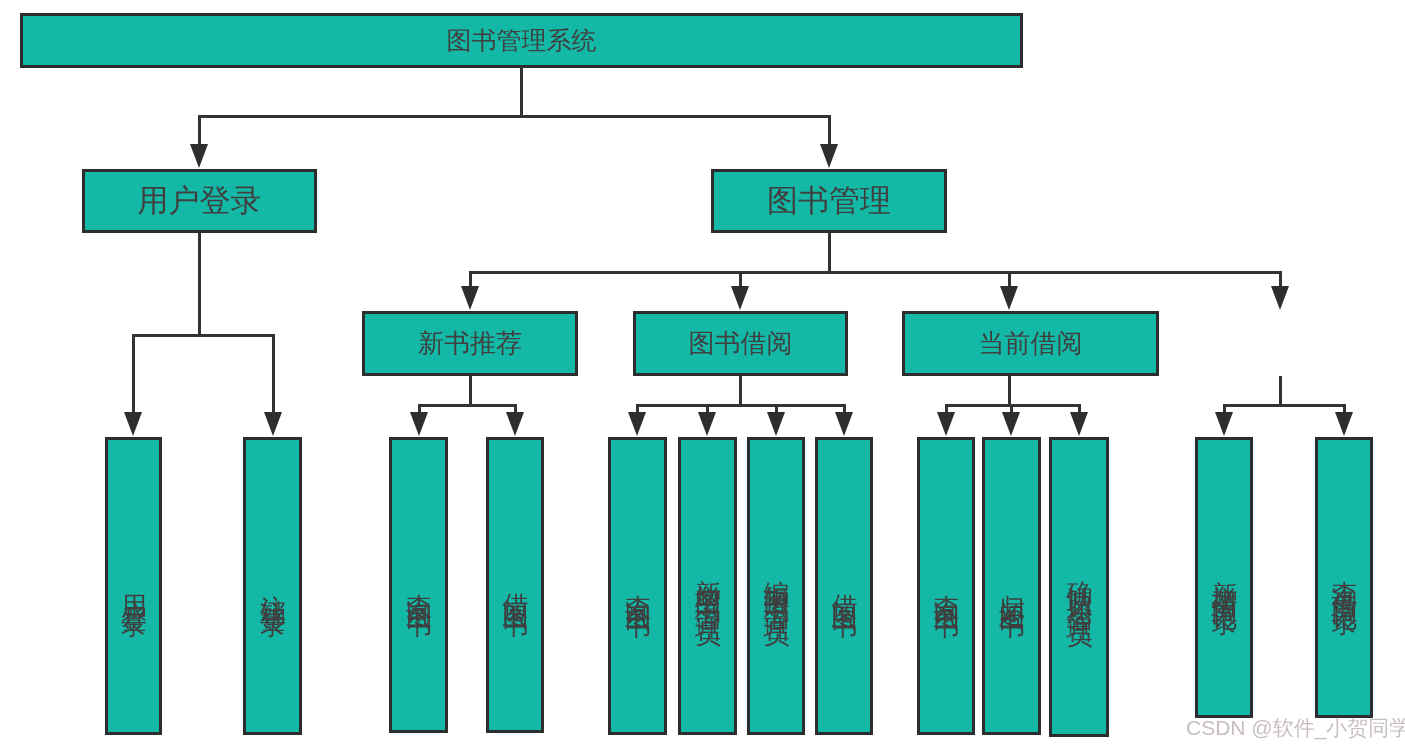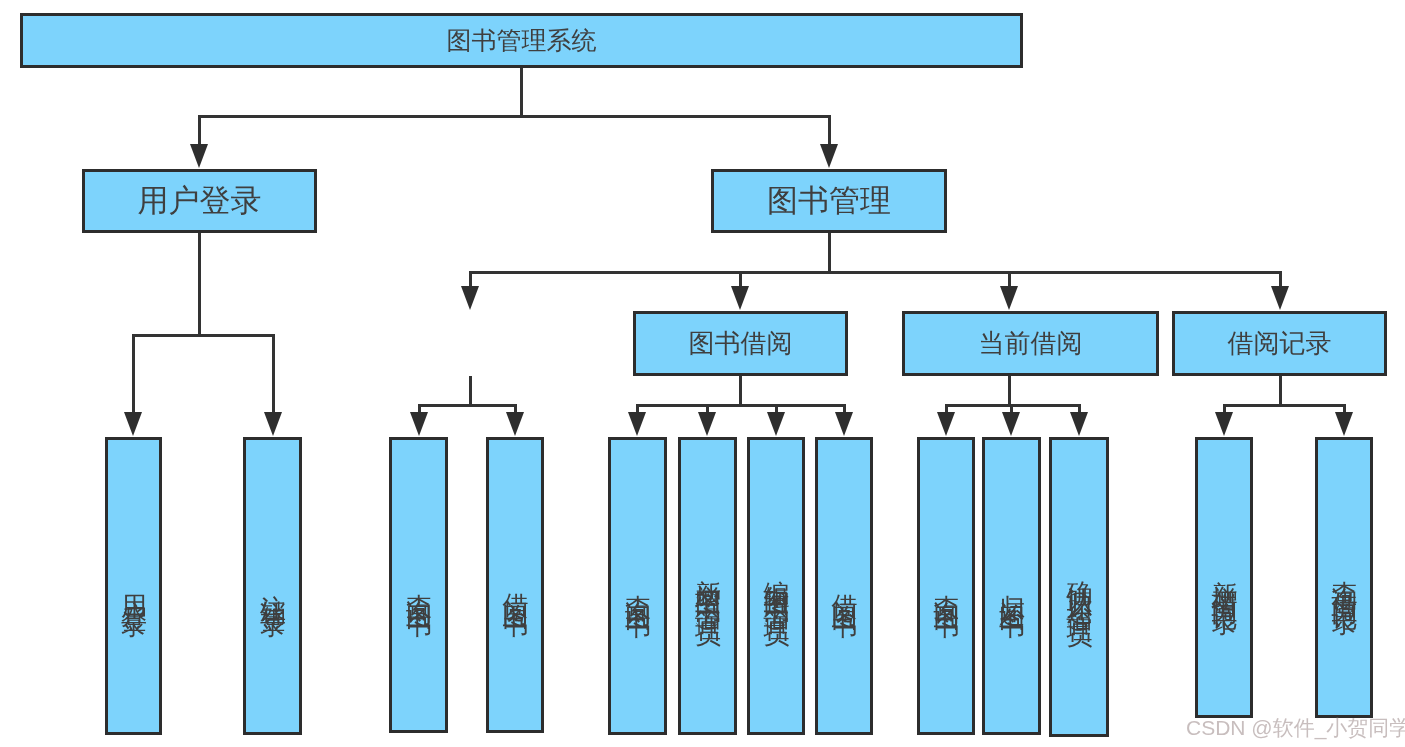--- a/index.html
+++ b/index.html
@@ -6,21 +6,21 @@
   .canvas{
     position:relative;
     width:1405px;height:747px;
     background:#ffffff;
     font-family:"Liberation Sans",sans-serif;
     overflow:hidden;
   }
   .node{
     position:absolute;
     box-sizing:border-box;
-    background:#7dd3fc;
+    background:#14b8a6;
     border:3px solid #2d2d2d;
     display:flex;
     align-items:center;
     justify-content:center;
     color:#3f3f3f;
     text-align:center;
     line-height:1.15;
   }
   .node.vertical{
     writing-mode:vertical-rl;
@@ -101,23 +101,23 @@
     <div class="arrow" style="left: 767px; top: 412px;"></div>
     <div class="arrow" style="left: 835px; top: 412px;"></div>
     <div class="arrow" style="left: 937px; top: 412px;"></div>
     <div class="arrow" style="left: 1002px; top: 412px;"></div>
     <div class="arrow" style="left: 1070px; top: 412px;"></div>
     <div class="arrow" style="left: 1215px; top: 412px;"></div>
     <div class="arrow" style="left: 1335px; top: 412px;"></div>
     <div class="node" style="left: 20px; top: 13px; width: 1003px; height: 55px; font-size: 25px; border-color: rgb(45, 45, 45); color: rgb(63, 63, 63);">图书管理系统</div>
     <div class="node" style="left: 82px; top: 169px; width: 235px; height: 64px; font-size: 31px; border-color: rgb(45, 45, 45); color: rgb(63, 63, 63);">用户登录</div>
     <div class="node" style="left: 711px; top: 169px; width: 236px; height: 64px; font-size: 31px; border-color: rgb(45, 45, 45); color: rgb(63, 63, 63); text-align: center;">图书管理</div>
+    <div class="node" style="left: 362px; top: 311px; width: 216px; height: 65px; font-size: 26px; border-color: rgb(45, 45, 45); color: rgb(63, 63, 63);">新书推荐</div>
     <div class="node" style="left: 633px; top: 311px; width: 215px; height: 65px; font-size: 26px; border-color: rgb(45, 45, 45); color: rgb(63, 63, 63);">图书借阅</div>
     <div class="node" style="left: 902px; top: 311px; width: 257px; height: 65px; font-size: 26px; border-color: rgb(45, 45, 45); color: rgb(63, 63, 63);">当前借阅</div>
-    <div class="node" style="left: 1172px; top: 311px; width: 215px; height: 65px; font-size: 26px; border-color: rgb(45, 45, 45); color: rgb(63, 63, 63);">借阅记录</div>
     <div class="node vertical" style="left: 105px; top: 437px; width: 57px; height: 298px; font-size: 26px; border-color: rgb(45, 45, 45); color: rgb(63, 63, 63);">用户登录</div>
     <div class="node vertical" style="left: 243px; top: 437px; width: 59px; height: 298px; font-size: 26px; border-color: rgb(45, 45, 45); color: rgb(63, 63, 63);">注销登录</div>
     <div class="node vertical" style="left: 389px; top: 437px; width: 59px; height: 296px; font-size: 26px; border-color: rgb(45, 45, 45); color: rgb(63, 63, 63);">查询图书</div>
     <div class="node vertical" style="left: 486px; top: 437px; width: 58px; height: 296px; font-size: 26px; border-color: rgb(45, 45, 45); color: rgb(63, 63, 63);">借阅图书</div>
     <div class="node vertical" style="left: 608px; top: 437px; width: 59px; height: 298px; font-size: 26px; border-color: rgb(45, 45, 45); color: rgb(63, 63, 63);">查询图书</div>
     <div class="node vertical" style="left: 678px; top: 437px; width: 59px; height: 298px; font-size: 26px; border-color: rgb(45, 45, 45); color: rgb(63, 63, 63);">新增图书（管理员）</div>
     <div class="node vertical" style="left: 747px; top: 437px; width: 58px; height: 298px; font-size: 26px; border-color: rgb(45, 45, 45); color: rgb(63, 63, 63);">编辑图书（管理员）</div>
     <div class="node vertical" style="left: 815px; top: 437px; width: 58px; height: 298px; font-size: 26px; border-color: rgb(45, 45, 45); color: rgb(63, 63, 63);">借阅图书</div>
     <div class="node vertical" style="left: 917px; top: 437px; width: 58px; height: 298px; font-size: 26px; border-color: rgb(45, 45, 45); color: rgb(63, 63, 63);">查询图书</div>
     <div class="node vertical" style="left: 982px; top: 437px; width: 59px; height: 298px; font-size: 26px; border-color: rgb(45, 45, 45); color: rgb(63, 63, 63);">归还图书</div>

